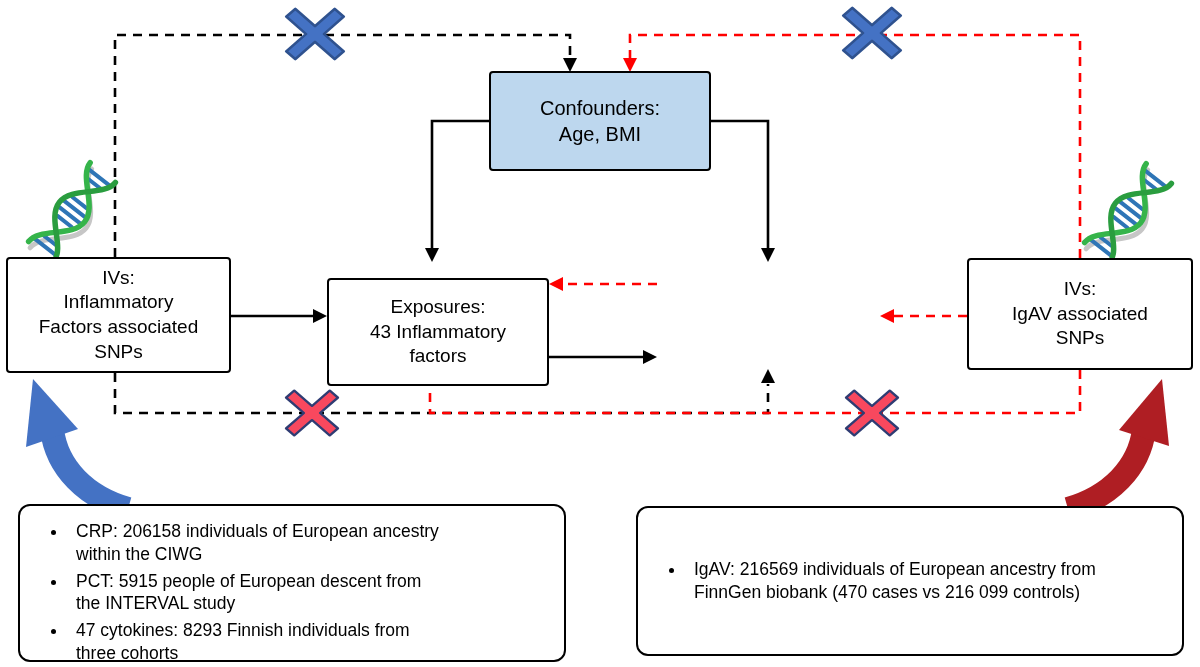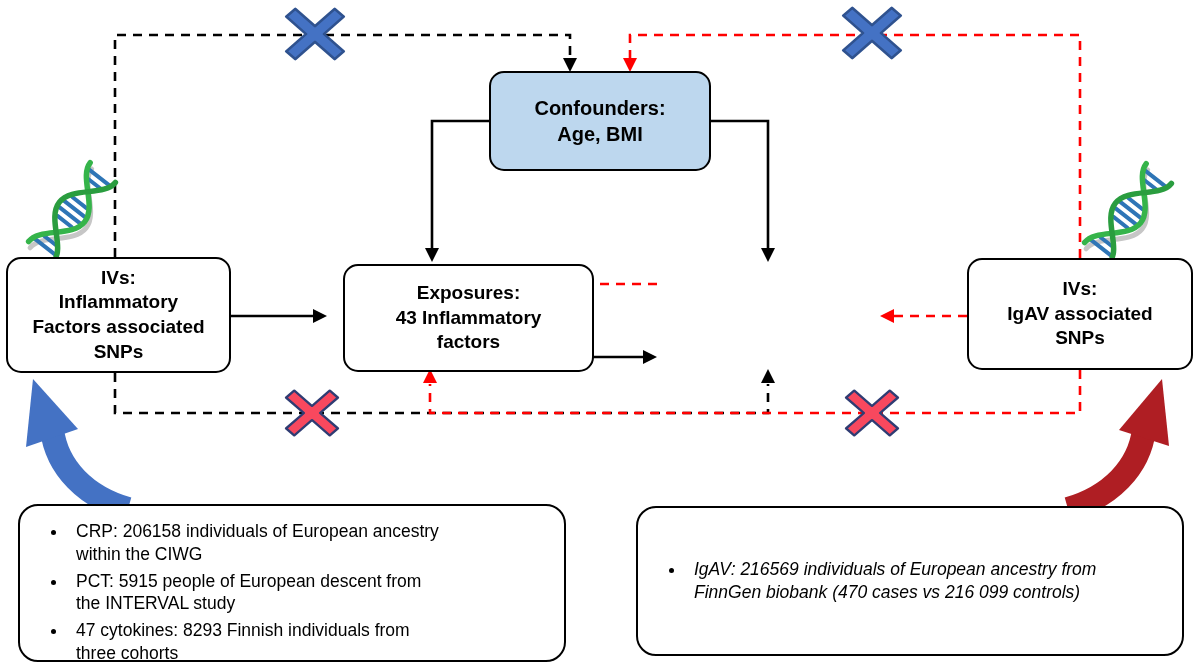--- a/index.html
+++ b/index.html
@@ -3,38 +3,38 @@
 <meta charset="utf-8">
 <style>
   html,body { margin:0; padding:0; background:#fff; }
   .stage {
     position:relative; width:1200px; height:667px; background:#fff;
     font-family:"Liberation Sans", sans-serif; color:#000; overflow:hidden;
   }
   .overlay { position:absolute; left:0; top:0; width:1200px; height:667px; }
   .node {
     position:absolute; box-sizing:border-box;
-    border:2.6px solid #000; border-radius:15px; background:#fff;
+    border:2.6px solid #000; border-radius:4px; background:#fff;
     display:flex; align-items:center; justify-content:center;
-    text-align:center; font-weight:bold; font-size:19px; line-height:1.3;
+    text-align:center; font-weight:normal; font-size:19px; line-height:1.3;
     white-space:pre-line; padding:4px 8px;
   }
   .node.confounders { background:#BDD7EE; font-size:20px; }
   #node-conf { left:489px; top:71px;  width:222px; height:100px; }
   #node-ivl  { left:6px;   top:257px; width:225px; height:116px; }
-  #node-exp  { left:327px; top:264px; width:251px; height:108px;margin-left:16px; }
+  #node-exp  { left:327px; top:278px; width:222px; height:108px; }
   #node-out  { left:657px; top:262px; width:222px; height:108px; }
   #node-ivr  { left:967px; top:258px; width:226px; height:112px; }
   .srcbox {
     position:absolute; box-sizing:border-box;
-    border:2.6px solid #000; border-radius:20px; background:#fff;
+    border:2.6px solid #000; border-radius:12px; background:#fff;
     font-size:17.5px; line-height:1.3;
   }
   #src-left  { left:18px;  top:504px; width:548px; height:158px; padding:10px 14px 6px 14px; }
-  #src-right { left:636px; top:506px; width:548px; height:150px; display:flex; align-items:center; padding:6px 14px;font-style:italic; }
+  #src-right { left:636px; top:506px; width:548px; height:150px; display:flex; align-items:center; padding:6px 14px; }
   .srcbox ul { margin:0; padding-left:34px; list-style:disc; }
   .srcbox li { margin:4px 0; white-space:pre-line; padding-left:8px; }
 </style>
 </head>
 <body>
 
 <div class="stage">
 
   <svg class="overlay" width="1200" height="667" viewBox="0 0 1200 667" aria-hidden="true">
     <defs>

